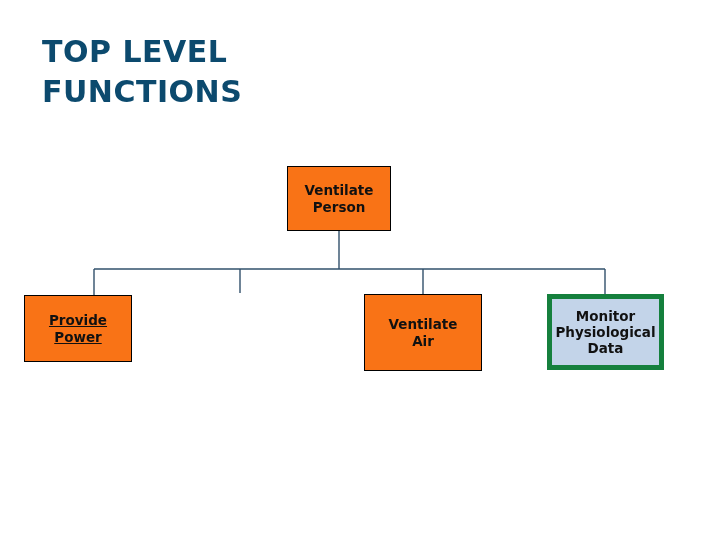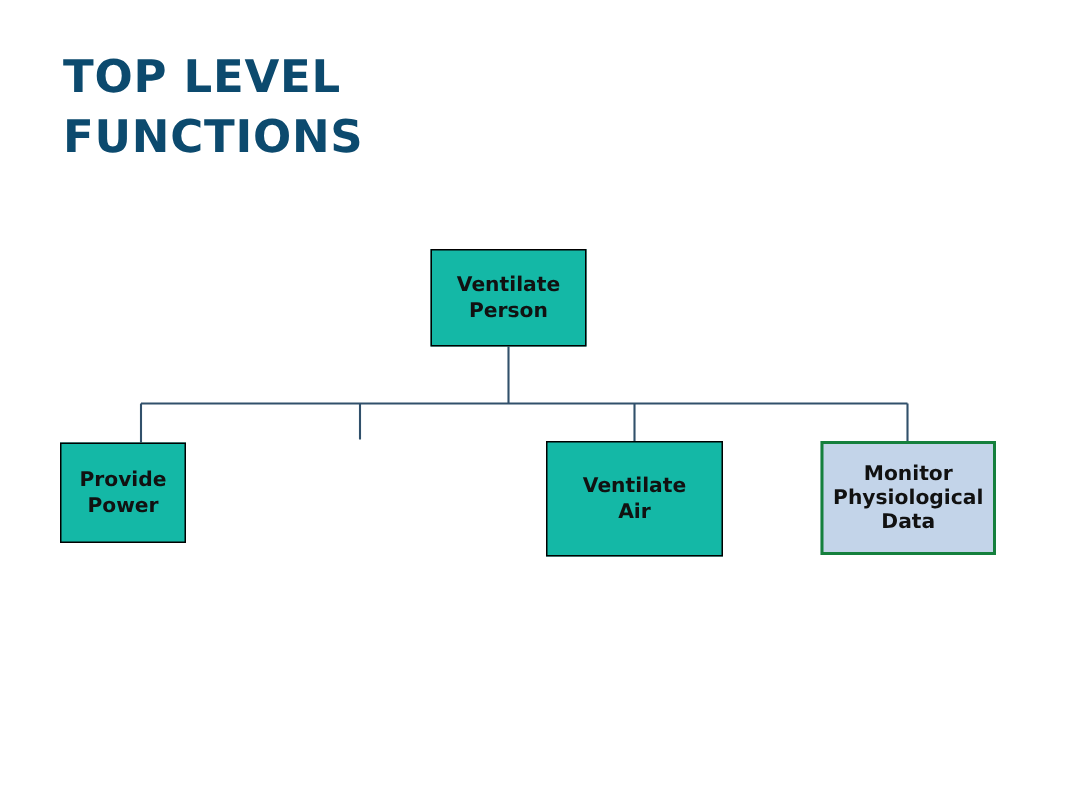--- a/index.html
+++ b/index.html
@@ -72,30 +72,30 @@
     display: flex;
     align-items: center;
     justify-content: center;
     text-align: center;
     font-weight: bold;
     color: #111111;
     line-height: 1.2;
     white-space: pre-line;
   }
   .node.green {
-    background: #14b8a6;
+    background: #f97316;
     border: 1.5px solid #000000;
   }
   .node.blue {
     background: #C3D4E9;
-    border: 2px solid #15803d;
+    border: 5px solid #15803d;
   }
 
   #node-root  { left: 287px; top: 166px; width: 104px; height: 65px; font-size: 13.5px; }
-  #node-power { left: 40px;  top: 295px; width: 84px; height: 67px; font-size: 13.5px; }
+  #node-power { left: 24px;  top: 295px; width: 108px; height: 67px; font-size: 13.5px; text-decoration: underline; }
   #node-assist{ left: 184px; top: 293px; width: 114px; height: 77px; font-size: 13.5px; }
   #node-air   { left: 364px; top: 294px; width: 118px; height: 77px; font-size: 13.5px; }
   #node-data  { left: 547px; top: 294px; width: 117px; height: 76px; font-size: 13.5px; }
 </style>
 </head>
 <body>
 
 <div id="slide">
 
   <div class="edge-strip orange"></div>

